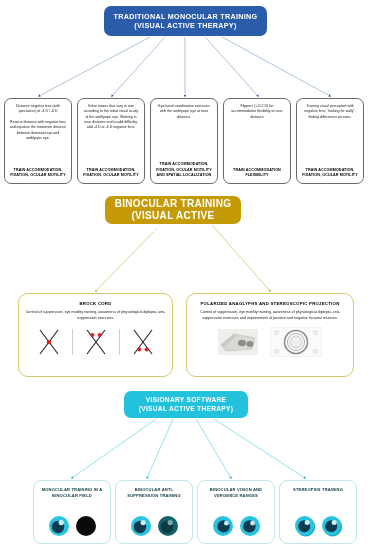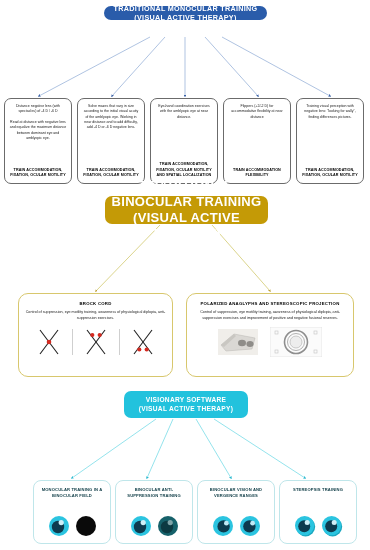--- a/index.html
+++ b/index.html
@@ -21,26 +21,26 @@
     display:flex;align-items:center;justify-content:center;
     text-align:center;
     color:#fff;
     font-weight:bold;
     letter-spacing:.3px;
     line-height:1.25;
     box-sizing:border-box;
   }
   .pill span{display:block;}
   #pill-mono{
-    left:104px;top:6px;width:163px;height:14px;
+    left:104px;top:6px;width:163px;height:30px;
     background:#2a5caa;font-size:7.2px;padding:0 6px;
   }
   #pill-bino{
-    left:105px;top:196px;width:163px;height:28px;
-    background:#c49a06;font-size:13px;padding:0 6px;
+    left:105px;top:196px;width:136px;height:28px;
+    background:#c49a06;font-size:10px;padding:0 6px;
   }
   #pill-soft{
     left:124px;top:391px;width:124px;height:27px;
     background:#22c2dd;font-size:6.6px;padding:0 6px;
   }
 
   
   .mcard{
     position:absolute;
     top:98px;

